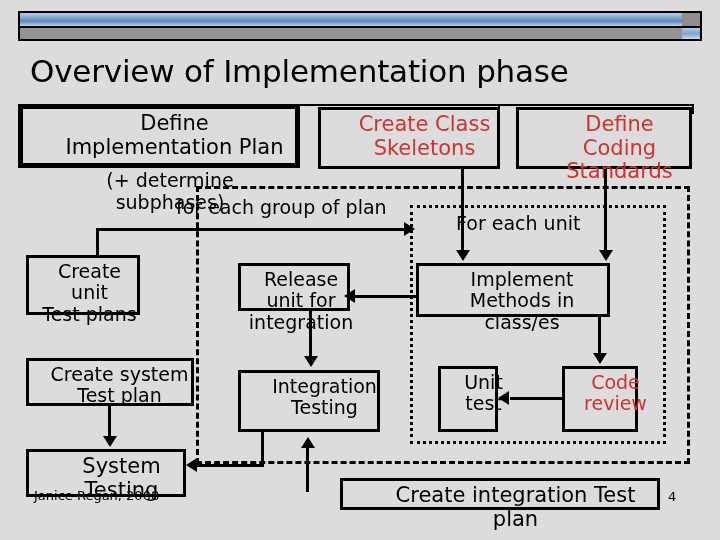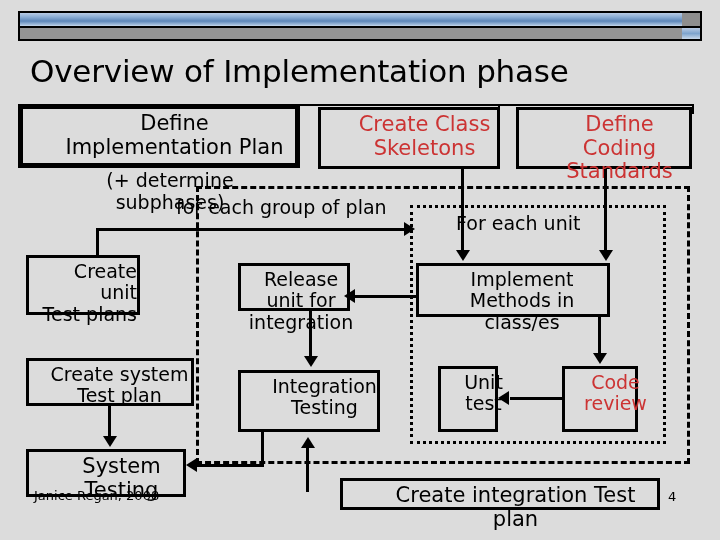--- a/index.html
+++ b/index.html
@@ -117,21 +117,21 @@
   #box-define-impl { left: 18px;  top: 104px; width: 282px; height: 64px; font-size: 21px; }
   #box-define-impl .txt { width: 240px; }
 
   #box-create-class { left: 318px; top: 107px; width: 182px; height: 62px; font-size: 21px; }
   #box-create-class .txt { width: 180px; }
 
   #box-define-coding { left: 516px; top: 107px; width: 176px; height: 62px; font-size: 21px; }
   #box-define-coding .txt { width: 174px; }
 
   #box-create-unit-test { left: 26px; top: 255px; width: 114px; height: 60px; font-size: 19px; }
-  #box-create-unit-test .txt { width: 150px; margin-left: -18px; text-align: right; }
+  #box-create-unit-test .txt { width: 150px; margin-left: -18px; text-align: center; }
 
   #box-create-sys-test { left: 26px; top: 358px; width: 168px; height: 48px; font-size: 19px; }
   #box-create-sys-test .txt { width: 190px; margin-left: -12px; }
 
   #box-system-testing { left: 26px; top: 449px; width: 160px; height: 48px; font-size: 21px; }
   #box-system-testing .txt { width: 160px; }
 
   #box-release-unit { left: 238px; top: 263px; width: 112px; height: 48px; font-size: 19px; }
   #box-release-unit .txt { width: 140px; margin-left: -17px; }
 

